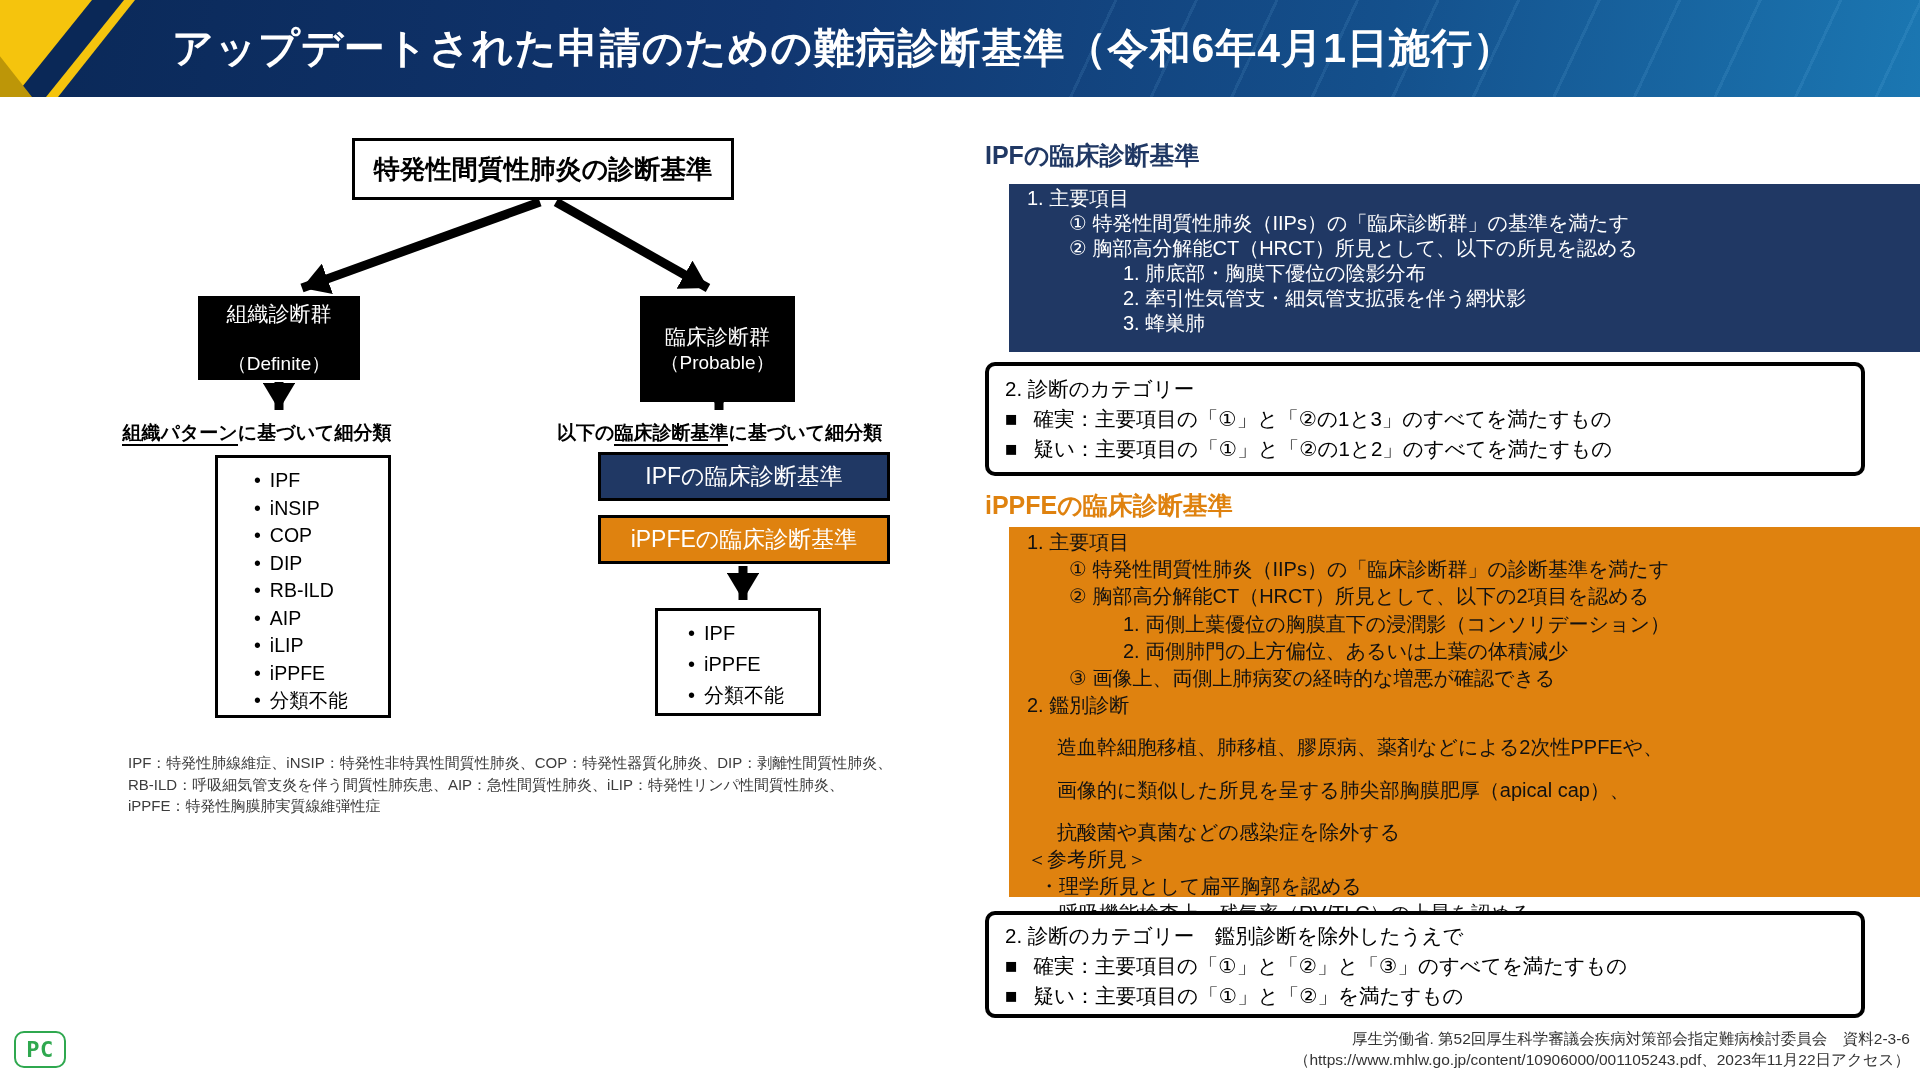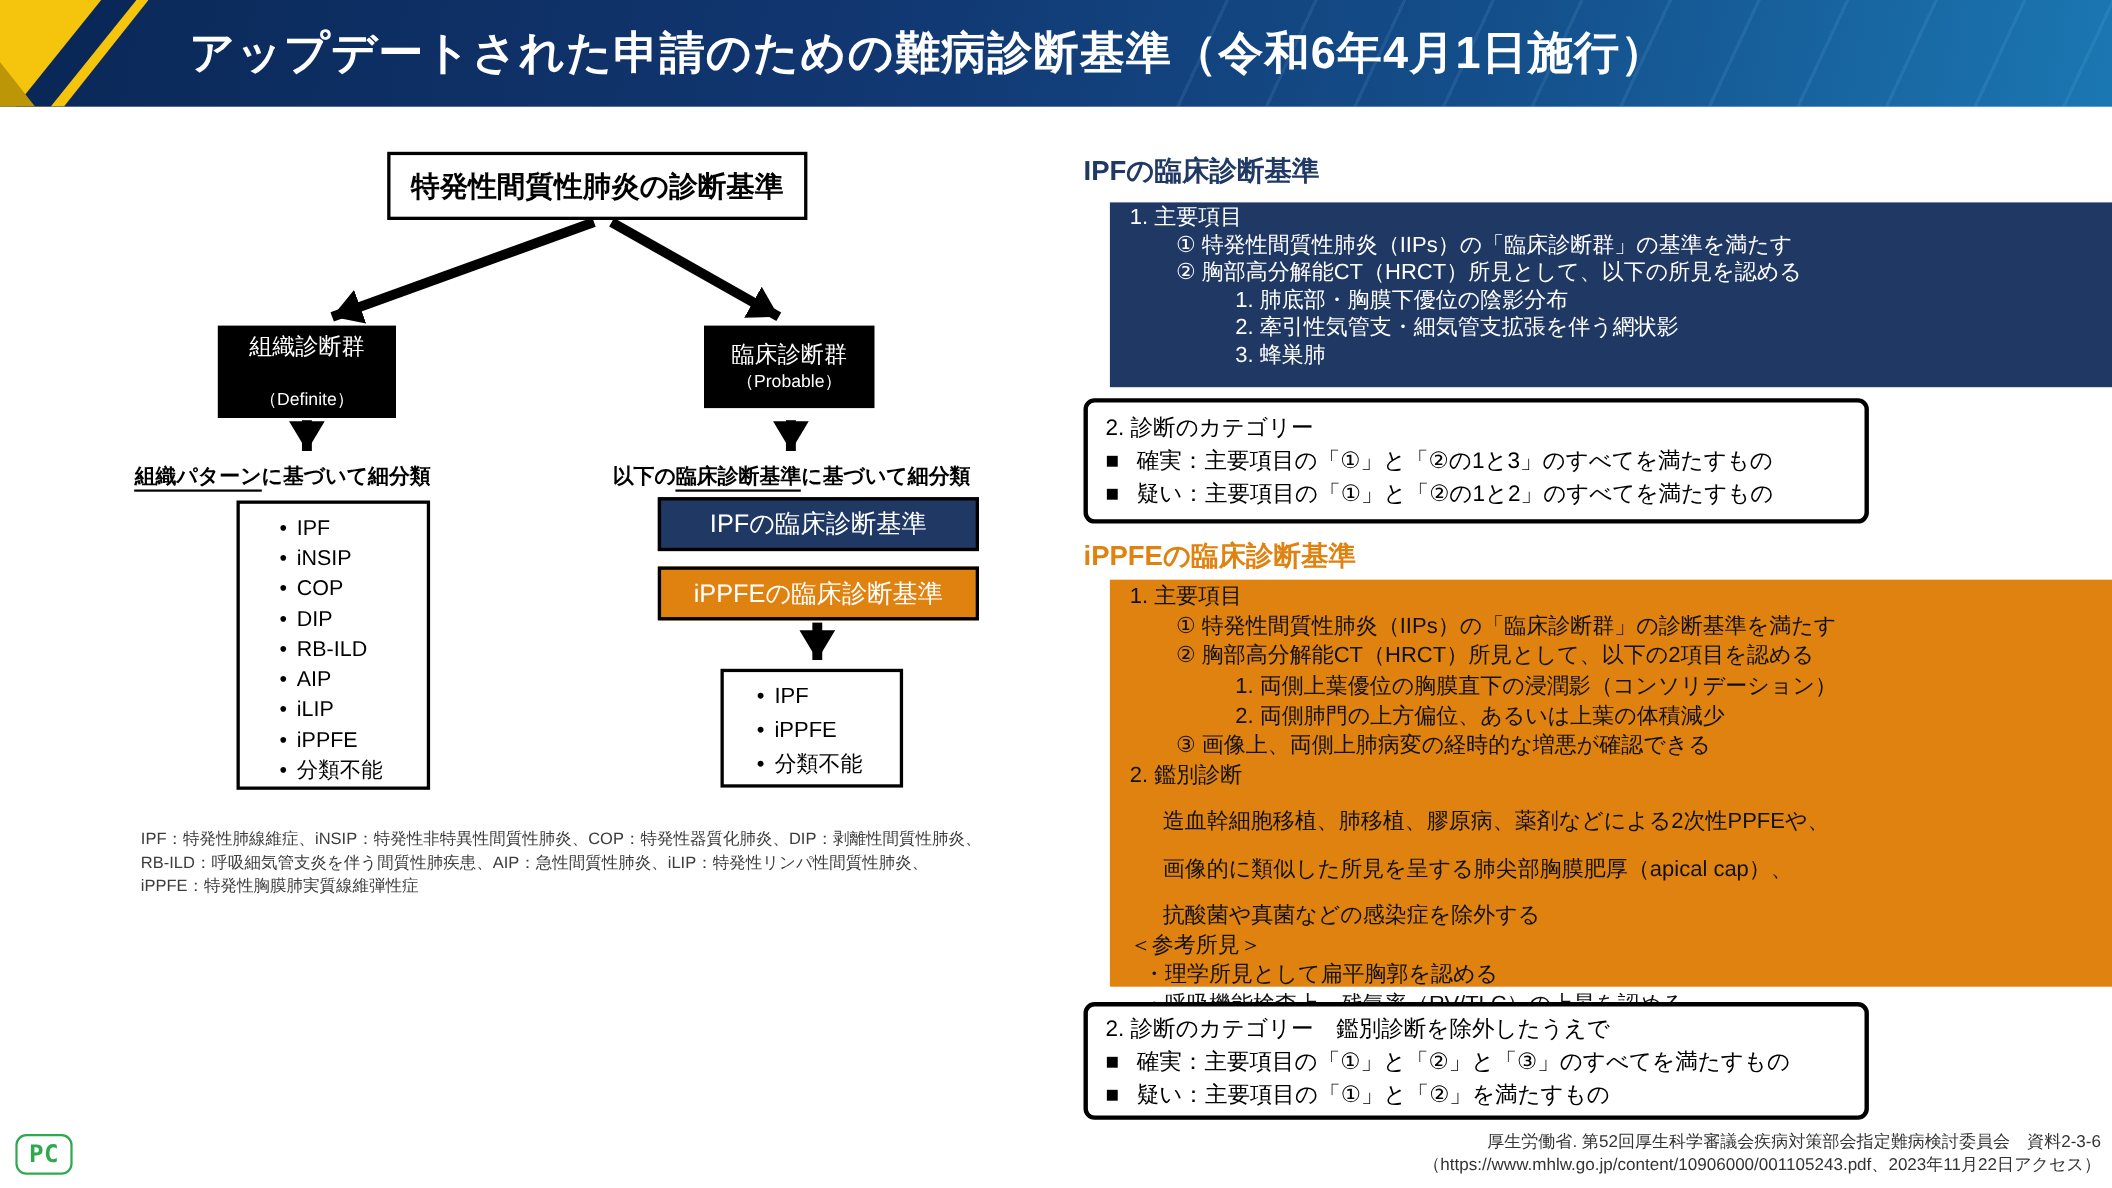--- a/index.html
+++ b/index.html
@@ -48,23 +48,23 @@
     border: 3px solid #000; background: #fff;
     display: flex; align-items: center; justify-content: center;
     font-size: 26px; font-weight: 600; white-space: nowrap;
   }
   .bbox {
     position: absolute; background: #000; color: #fff;
     display: flex; flex-direction: column; align-items: center; justify-content: center;
     line-height: 1.32;
   }
   .def-box  { left: 198px; top: 296px; width: 162px; height: 84px; gap: 24px; }
-  .prob-box { left: 640px; top: 296px; width: 155px; height: 75px; text-align: right; }
+  .prob-box { left: 640px; top: 296px; width: 155px; height: 106px; text-align: right; }
   .bbox .l1 { font-size: 21px; }
-  .bbox .l2 { font-size: 16px; }
+  .bbox .l2 { font-size: 19px; }
 
   .sub-label {
     position: absolute; top: 420px; font-size: 19px; font-weight: 600;
     white-space: nowrap; color: #000;
   }
   .sub-left  { left: 118px; width: 278px; text-align: center; }
   .sub-right { left: 557px; }
   .sub-label .und { border-bottom: 2px solid #000; padding-bottom: 1px; }
 
   .mid-box {
@@ -100,21 +100,21 @@
   .panel-ippfe { top: 527px; height: 370px; background: #df820f; color: #111111; }
   .pl { white-space: nowrap; font-weight: 500; }
   .panel-ipf .pl   { font-size: 20px; line-height: 25px; }
   .panel-ippfe .pl { font-size: 20px; line-height: 27.2px; }
   .ind1 { padding-left: 42px; }
   .ind2 { padding-left: 96px; }
   .hang { padding-left: 30px; margin-top: 15px; }
   .ref  { padding-left: 12px; }
 
   .cat-box {
-    position: absolute; left: 985px; width: 714px;
+    position: absolute; left: 985px; width: 880px;
     border: 4px solid #000; border-radius: 10px; background: #fff;
     padding: 8px 16px;
   }
   .cat1 { top: 362px; height: 114px; }
   .cat2 { top: 911px; height: 107px; padding: 6px 16px; }
   .cat-title { font-size: 20.5px; line-height: 30px; font-weight: 500; white-space: nowrap; }
   .cat-line  { display: flex; font-size: 20.5px; line-height: 30px; font-weight: 500; white-space: nowrap; }
   .cat-line .sq { margin-right: 16px; }
 
   .citation {

